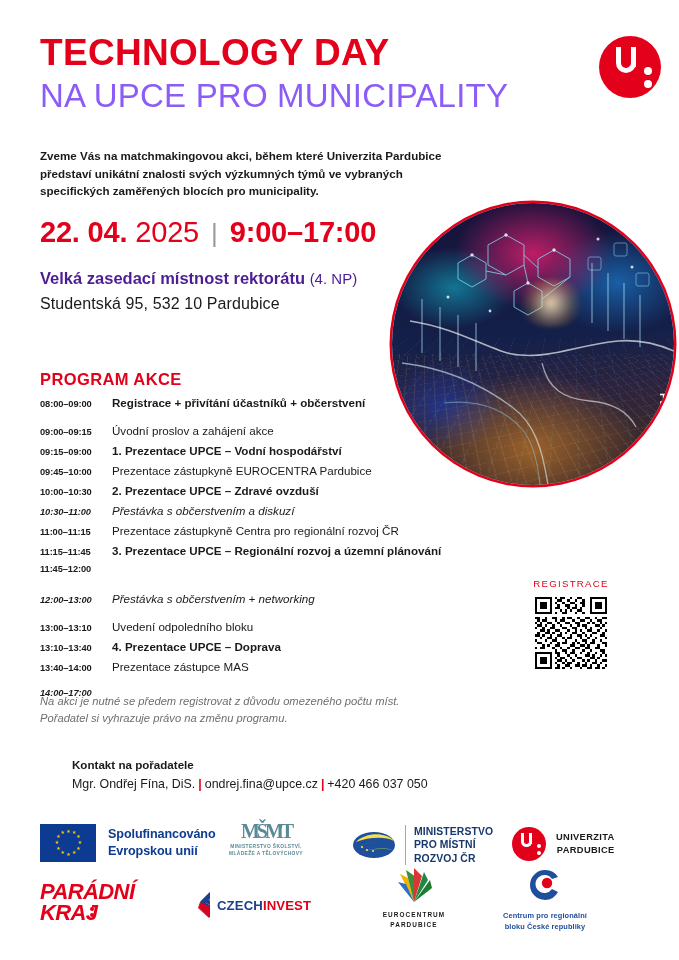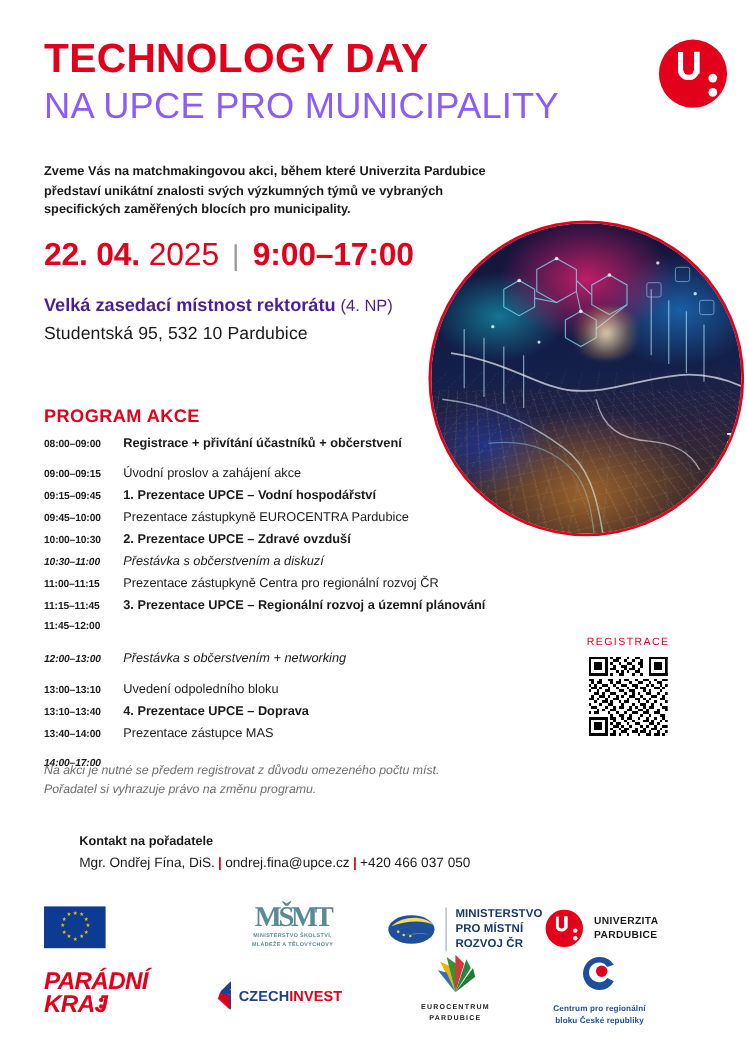--- a/index.html
+++ b/index.html
@@ -357,21 +357,21 @@
   .eu-text {
     font-size: 12.6px;
     font-weight: 700;
     color: #0d3b92;
     line-height: 1.32;
     letter-spacing: -0.1px;
   }
 
   
   .msmt-glyph {
-    font-size: 26px;
+    font-size: 20px;
     font-weight: 700;
     color: #5a8a96;
     letter-spacing: -3px;
     line-height: 0.9;
     font-family: "Liberation Serif", serif;
   }
   .msmt-text {
     font-size: 4.9px;
     font-weight: 700;
     color: #5a8a96;
@@ -552,21 +552,21 @@
   <div class="program" id="program-list">
       <div class="prow bold">
         <div class="ptime">08:00–09:00</div>
         <div class="ptext">Registrace + přivítání účastníků + občerstvení</div>
       </div>
       <div class="prow regular gap-before">
         <div class="ptime">09:00–09:15</div>
         <div class="ptext">Úvodní proslov a zahájení akce</div>
       </div>
       <div class="prow bold">
-        <div class="ptime">09:15–09:45</div>
+        <div class="ptime">09:15–09:00</div>
         <div class="ptext">1. Prezentace UPCE – Vodní hospodářství</div>
       </div>
       <div class="prow regular">
         <div class="ptime">09:45–10:00</div>
         <div class="ptext">Prezentace zástupkyně EUROCENTRA Pardubice</div>
       </div>
       <div class="prow bold">
         <div class="ptime">10:00–10:30</div>
         <div class="ptext">2. Prezentace UPCE – Zdravé ovzduší</div>
       </div>
@@ -847,20 +847,24 @@
           <span class="eu-star" style="left: 37.7px; top: 17.2px;">★</span>
           <span class="eu-star" style="left: 36.1593px; top: 22.95px;">★</span>
           <span class="eu-star" style="left: 31.95px; top: 27.1593px;">★</span>
           <span class="eu-star" style="left: 26.2px; top: 28.7px;">★</span>
           <span class="eu-star" style="left: 20.45px; top: 27.1593px;">★</span>
           <span class="eu-star" style="left: 16.2407px; top: 22.95px;">★</span>
           <span class="eu-star" style="left: 14.7px; top: 17.2px;">★</span>
           <span class="eu-star" style="left: 16.2407px; top: 11.45px;">★</span>
           <span class="eu-star" style="left: 20.45px; top: 7.24071px;">★</span>
         </div>
+      <div class="eu-text">
+        <div>Spolufinancováno</div>
+        <div>Evropskou unií</div>
+      </div>
     </div>
 
     <div class="logo-item" style="left:213px; top:14px; width:106px; text-align:center;">
       <div class="msmt-glyph">MŠMT</div>
       <div class="msmt-text">
         <div>MINISTERSTVO ŠKOLSTVÍ,</div>
         <div>MLÁDEŽE A TĚLOVÝCHOVY</div>
       </div>
     </div>
 
@@ -874,21 +878,21 @@
         <circle cx="15" cy="20" r="1.1" fill="#f4e04d"></circle>
         <circle cx="21" cy="21" r="1.1" fill="#f4e04d"></circle>
       </svg>
       <div class="mmr-text">
         <div>MINISTERSTVO</div>
         <div>PRO MÍSTNÍ</div>
         <div>ROZVOJ ČR</div>
       </div>
     </div>
 
-    <div class="logo-item" style="left:496px; top:19px; display:flex; align-items:center; gap:10px;">
+    <div class="logo-item" style="left:512px; top:19px; display:flex; align-items:center; gap:10px;text-align:right;">
       <div class="up-mark">
         <div class="disc"></div>
         <div class="u-glyph"></div>
         <div class="u-stem"></div>
         <div class="dot d1"></div>
         <div class="dot d2"></div>
       </div>
       <div class="up-text">
         <div>UNIVERZITA</div>
         <div>PARDUBICE</div>

